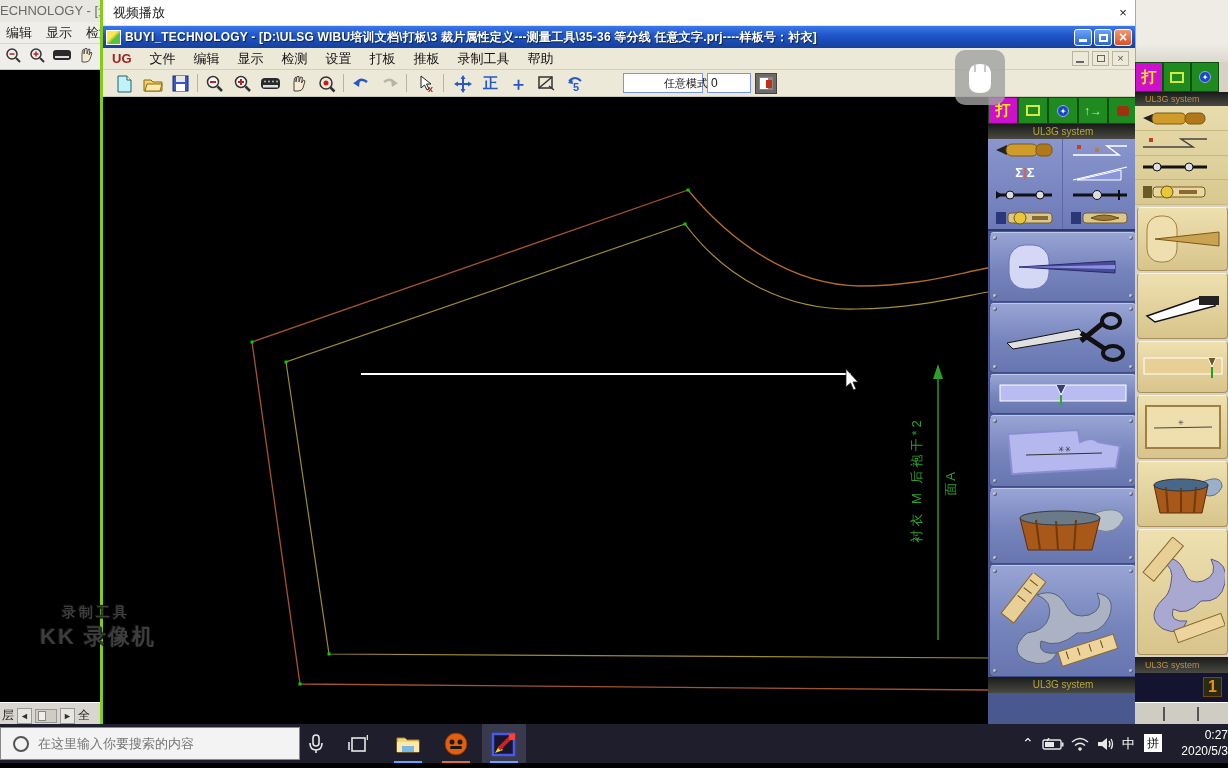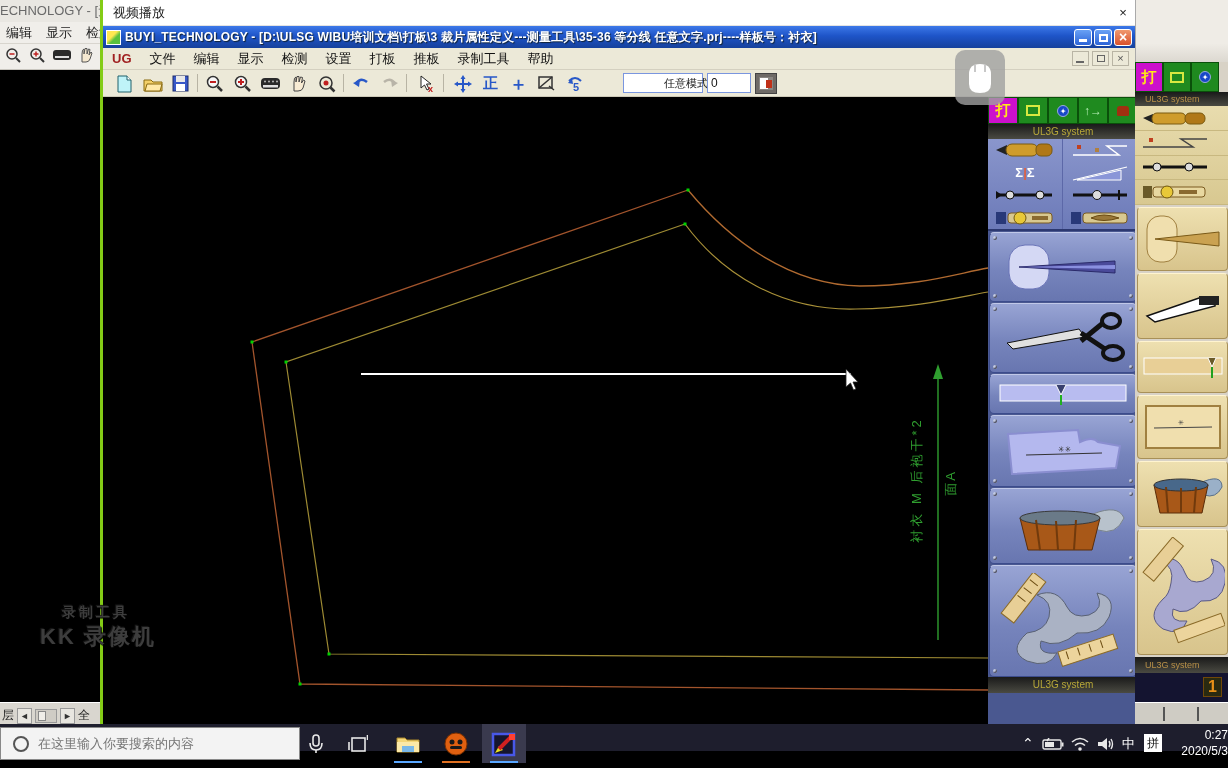--- a/index.html
+++ b/index.html
@@ -132,21 +132,21 @@
   #wmark { left:40px; top:604px; color:#3d3d3d; font-weight:bold;
     text-shadow:1px 1px 1px #000,-1px -1px 1px #1a1a1a; }
   #wmark .w1 { font-size:14px; letter-spacing:3px; padding-left:22px; }
   #wmark .w2 { font-size:22px; letter-spacing:2px; }
 
   
   #mouseov { left:955px; top:50px; width:50px; height:55px; border-radius:10px;
     background:rgba(160,160,160,.8); display:flex; align-items:center; justify-content:center; }
 
   
-  #taskbar { left:0; top:724px; width:1228px; height:27px; background:#1e1e2d; }
+  #taskbar { left:0; top:724px; width:1228px; height:39px; background:#1e1e2d; }
   .tb-search { position:absolute; left:0; top:3px; width:300px; height:33px; background:#f3f3f3;
     display:flex; align-items:center; border:1px solid #888; }
   .tb-search .ring { width:16px; height:16px; border:2px solid #555; border-radius:50%; margin:0 9px 0 12px; flex:none;}
   .tb-search input { border:none; background:transparent; font-size:13px; color:#333; width:230px;
     font-family:inherit; outline:none; }
   .tb-ico { position:absolute; top:0; width:44px; height:39px; display:flex; align-items:center;
     justify-content:center; }
   .tb-ico .ul { position:absolute; bottom:0; left:8px; right:8px; height:2px; }
   .tb-ico.active { background:#3a3a4e; }
   .tray-txt { position:absolute; top:11px; color:#fff; font-size:13px; }

